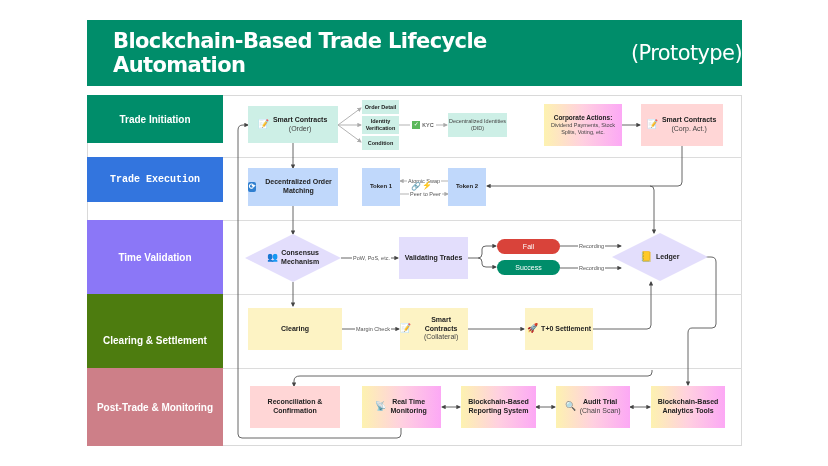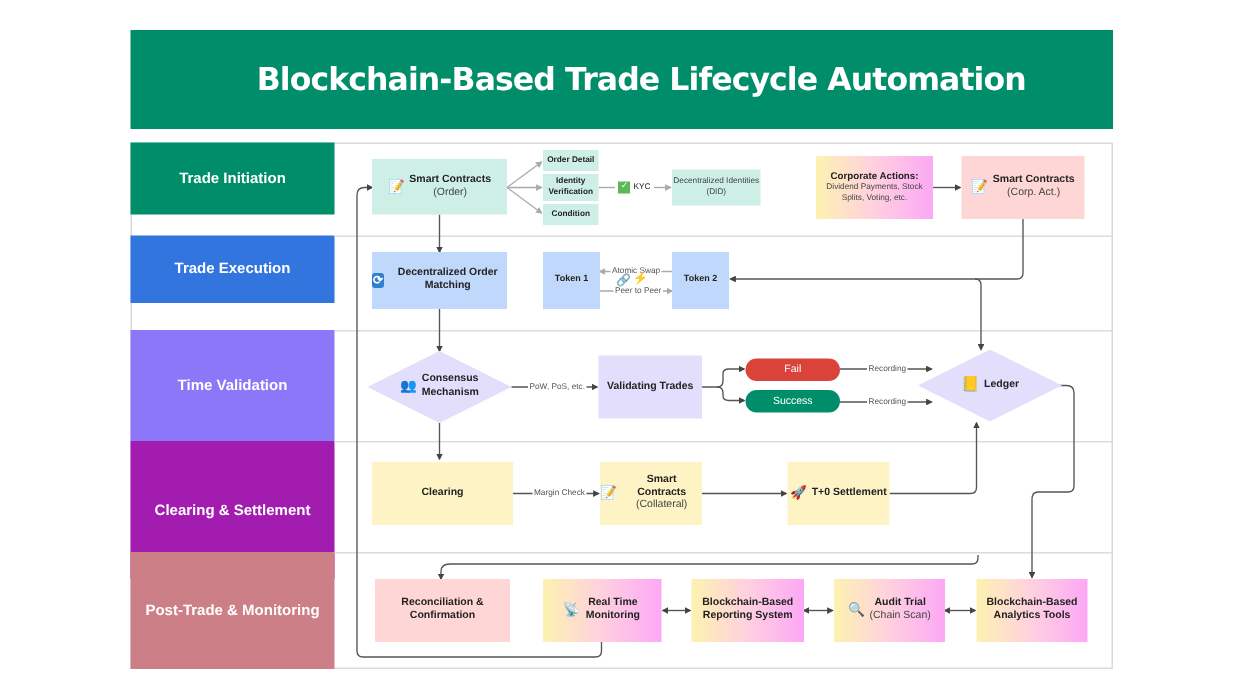--- a/index.html
+++ b/index.html
@@ -25,34 +25,35 @@
   .diamond .lbl { position:absolute; left:0; top:0; width:100%; height:100%; display:flex; align-items:center; justify-content:center; font-size:7px; font-weight:bold; color:#222; text-align:center; line-height:1.25; }
   .pill { position:absolute; border-radius:10px; color:#fff; font-size:7px; display:flex; align-items:center; justify-content:center; }
   .elabel { position:absolute; font-size:5.5px; color:#555; background:#fff; padding:0 1px; white-space:nowrap; }
   svg.wires { position:absolute; left:0; top:0; }
 </style>
 </head>
 <body>
 
 <div class="banner">
   <span class="t1">Blockchain-Based Trade Lifecycle Automation</span>
+  <span class="t2">(Prototype)</span>
 </div>
 
 <div class="panel"></div>
 
 <div class="lane" style="top:95px;height:48px;background:#008d6a;">
     <span>Trade Initiation</span>
   </div>
-<div class="lane" style="top:157px;height:45px;background:#3375de;">
+<div class="lane" style="top:157px;height:45px;background:#3375de;font-family:Liberation Mono, monospace;">
     <span>Trade Execution</span>
   </div>
 <div class="lane" style="top:220px;height:74px;background:#8b77f7;">
     <span>Time Validation</span>
   </div>
-<div class="lane" style="top:294px;height:92px;background:#a21caf;">
+<div class="lane" style="top:294px;height:92px;background:#4d7c0f;">
     <span>Clearing &amp; Settlement</span>
   </div>
 <div class="lane" style="top:368px;height:78px;background:#cd7f88;">
     <span>Post-Trade &amp; Monitoring</span>
   </div>
 
 <div class="hline" style="top:157px;"></div>
 <div class="hline" style="top:220px;"></div>
 <div class="hline" style="top:294px;"></div>
 <div class="hline" style="top:368px;"></div>

